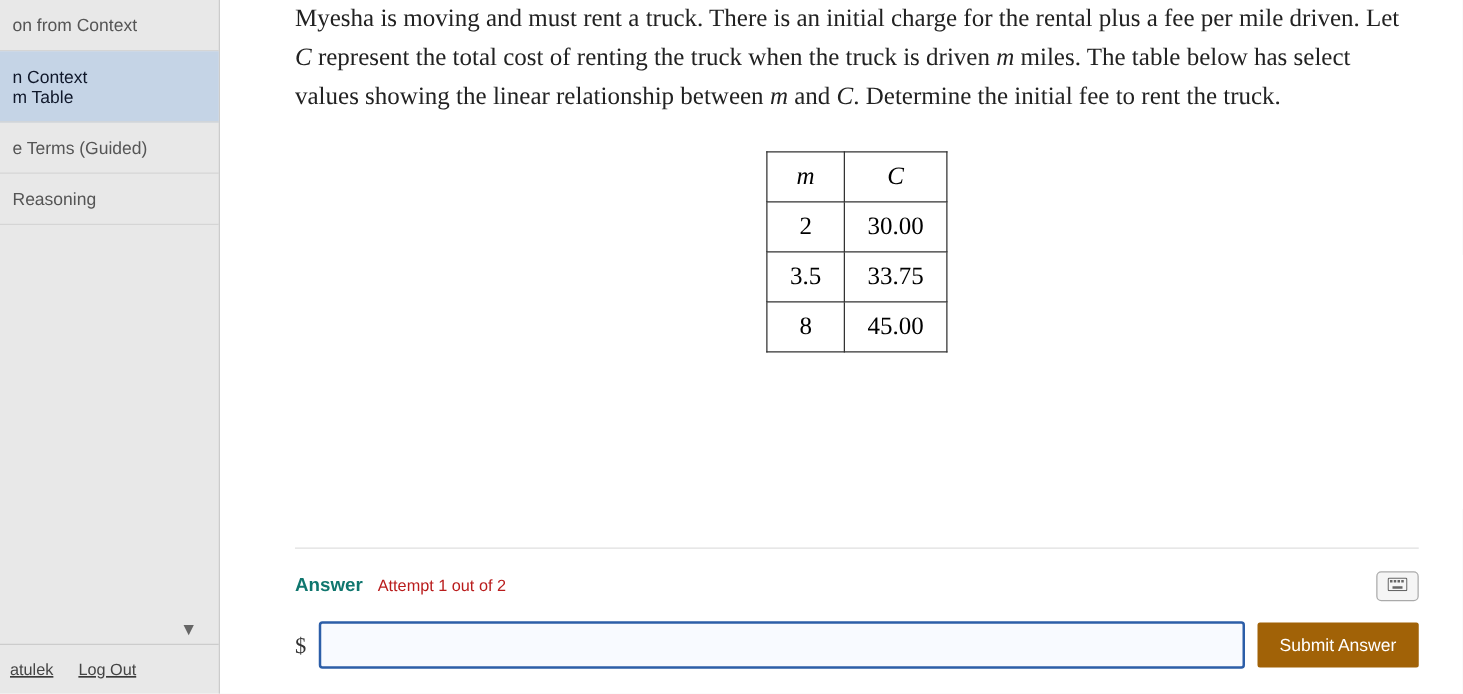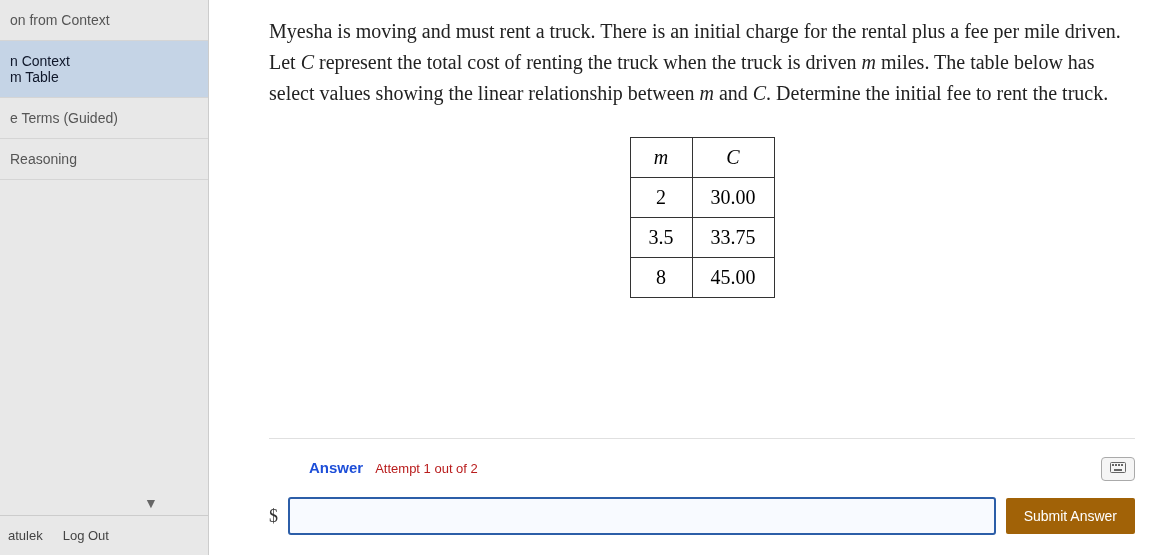--- a/index.html
+++ b/index.html
@@ -5,21 +5,21 @@
     * { box-sizing: border-box; margin: 0; padding: 0; }
     body {
       font-family: Georgia, 'Times New Roman', serif;
       background: #f5f5f5;
       width: 1170px;
       height: 555px;
       overflow: hidden;
       display: flex;
     }
     .sidebar {
-      width: 209px;
+      width: 176px;
       background: #e8e8e8;
       border-right: 1px solid #ccc;
       display: flex;
       flex-direction: column;
       font-family: -apple-system, BlinkMacSystemFont, 'Segoe UI', Arial, sans-serif;
       font-size: 14px;
     }
     .sidebar-item {
       padding: 12px 10px;
       color: #555;
@@ -30,32 +30,33 @@
       background: #c5d4e6;
       color: #0f172a;
     }
     .sidebar-spacer { flex: 1; }
     .sidebar-footer {
       display: flex;
       align-items: flex-end;
       padding: 12px 8px;
       gap: 20px;
       border-top: 1px solid #ccc;
+      text-decoration: underline;
     }
     .chevron-icon {
       color: #666;
       font-size: 14px;
       padding: 4px;
     }
     .username { color: #444; font-size: 13px; }
     .logout { color: #444; font-size: 13px; cursor: pointer; }
     .main {
       flex: 1;
       background: #fff;
-      padding: 16px 35px 20px 60px;
+      padding: 0 35px 20px 60px;
       position: relative;
       display: flex;
       flex-direction: column;
     }
     .problem-text {
       font-size: 20px;
       line-height: 1.55;
       color: #222;
       margin-bottom: 28px;
     }
@@ -77,21 +78,21 @@
       border-top: 1px solid #e0e0e0;
       padding-top: 18px;
     }
     .answer-header {
       display: flex;
       align-items: baseline;
       gap: 12px;
       margin-bottom: 16px;
       font-family: -apple-system, BlinkMacSystemFont, 'Segoe UI', Arial, sans-serif;
     }
-    .answer-label { font-weight: 700; font-size: 15px; color: #1d4ed8; margin-left: 40px; }
+    .answer-label { font-weight: 700; font-size: 15px; color: #0f766e; }
     .attempt-text { font-size: 13px; color: #b91c1c; }
     .keyboard-btn {
       margin-left: auto;
       padding: 4px 8px;
       border: 1px solid #aaa;
       border-radius: 4px;
       background: #f5f5f5;
       color: #555;
       font-size: 12px;
       cursor: pointer;

